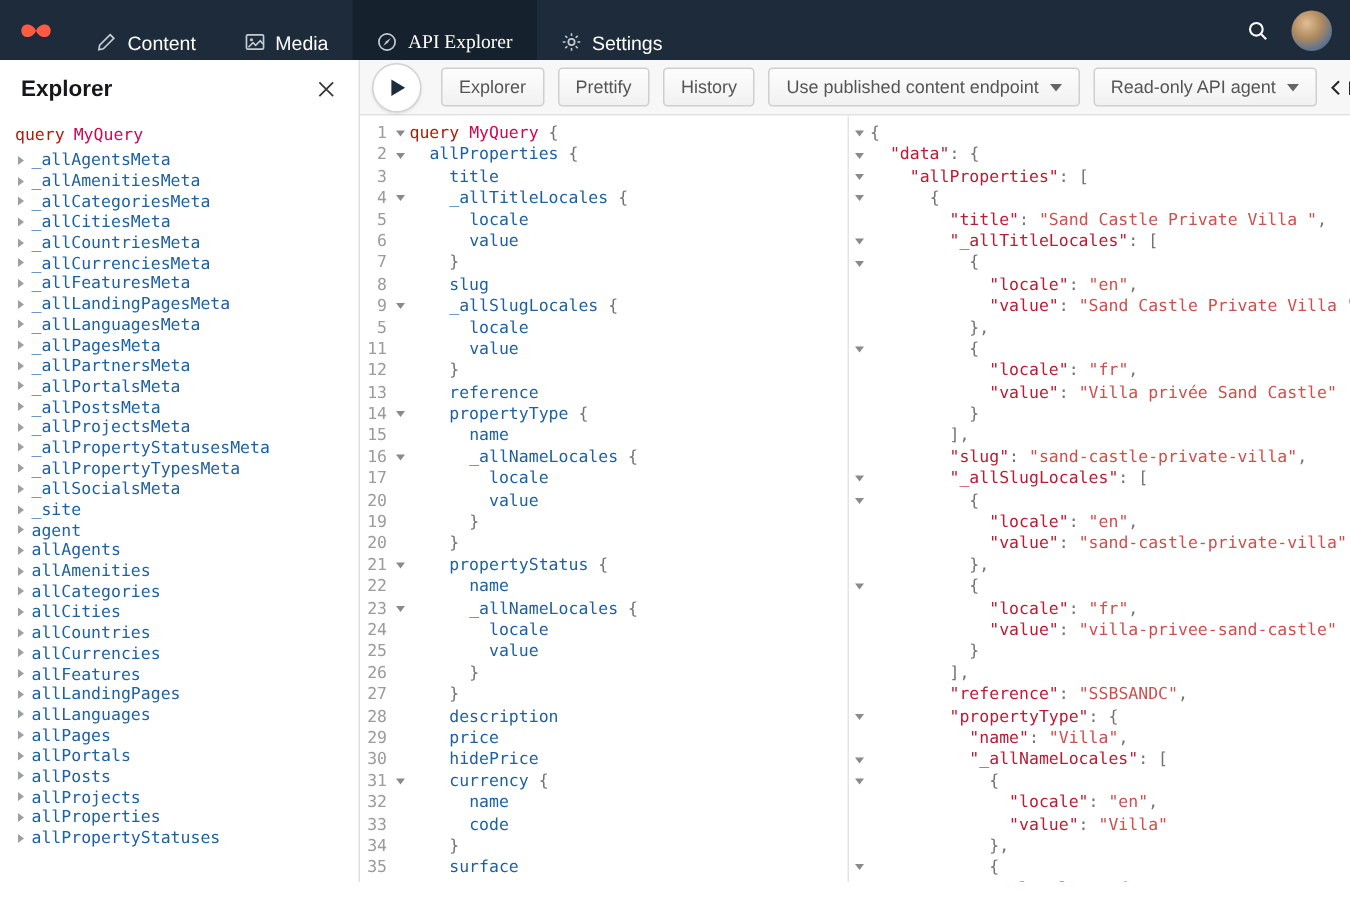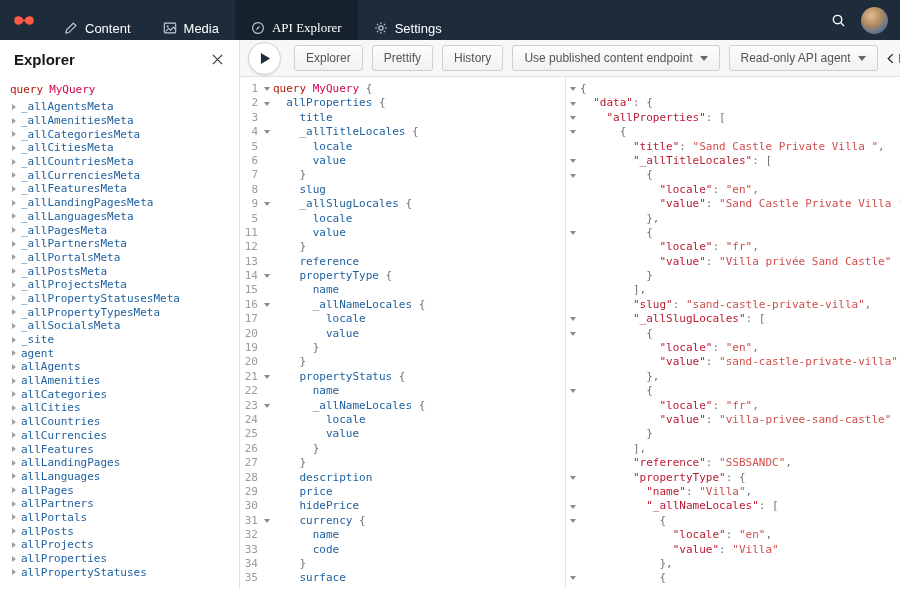--- a/index.html
+++ b/index.html
@@ -257,24 +257,20 @@
             <span class="tri-right"></span>
             <span class="tree-name">allLandingPages</span>
           </div>
           <div class="tree-row">
             <span class="tri-right"></span>
             <span class="tree-name">allLanguages</span>
           </div>
           <div class="tree-row">
             <span class="tri-right"></span>
             <span class="tree-name">allPages</span>
-          </div>
-          <div class="tree-row">
-            <span class="tri-right"></span>
-            <span class="tree-name">allPartners</span>
           </div>
           <div class="tree-row">
             <span class="tri-right"></span>
             <span class="tree-name">allPortals</span>
           </div>
           <div class="tree-row">
             <span class="tri-right"></span>
             <span class="tree-name">allPosts</span>
           </div>
           <div class="tree-row">

